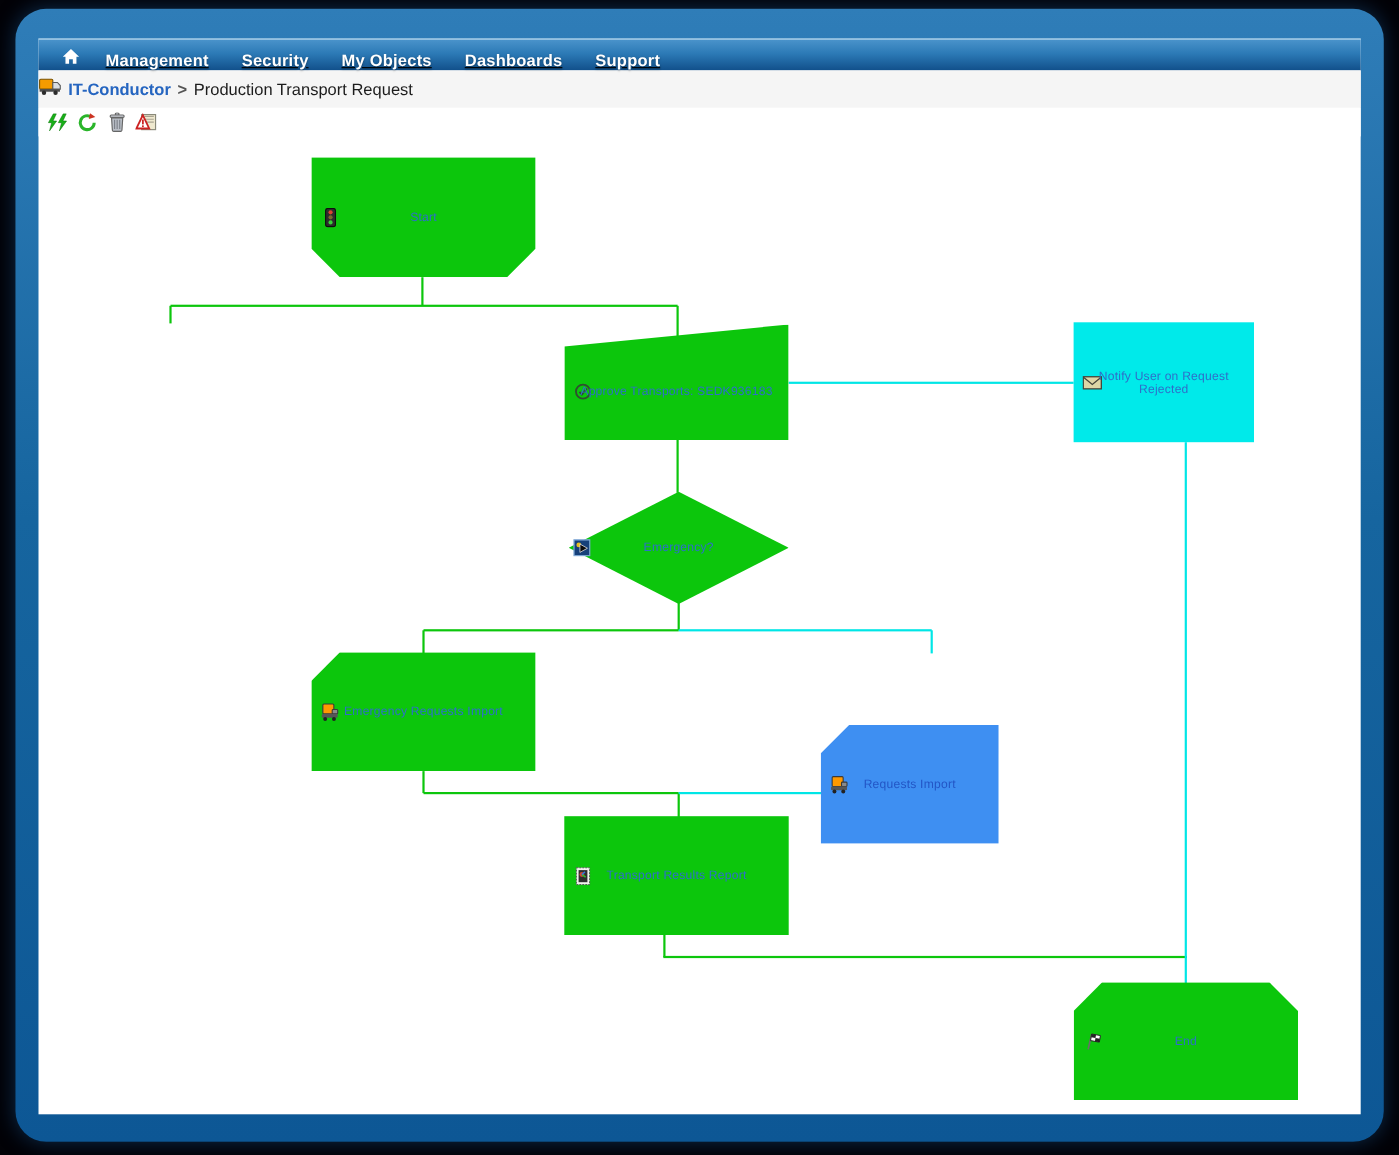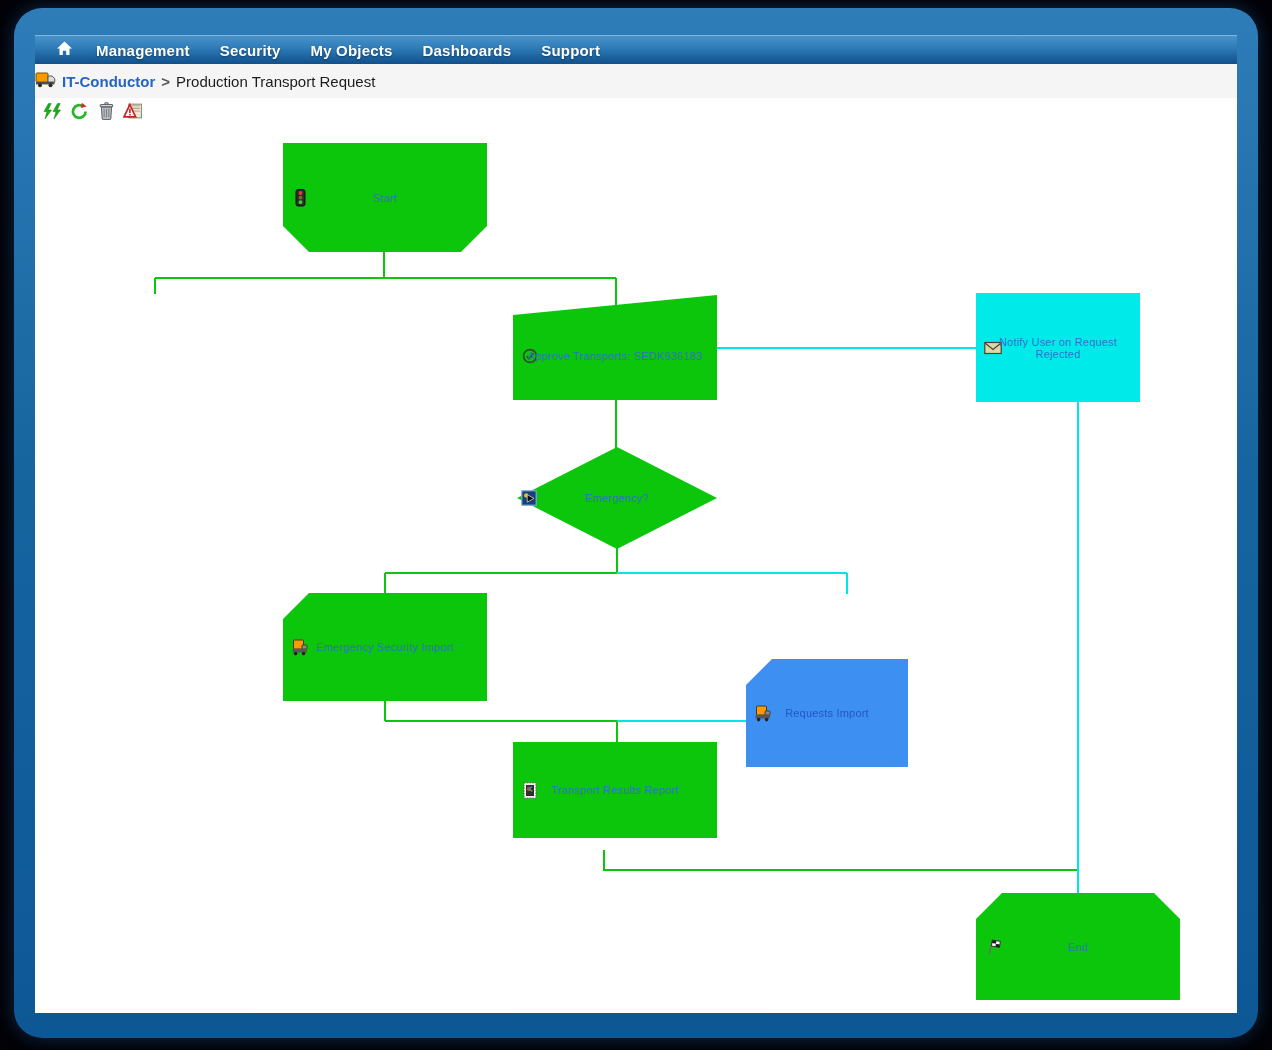--- a/index.html
+++ b/index.html
@@ -6,23 +6,23 @@
     font-family:"Liberation Sans",sans-serif;overflow:hidden;}
   .stage{position:relative;width:1272px;height:1050px;}
 
   
   .frame{position:absolute;left:14px;top:8px;width:1244px;height:1030px;
     border-radius:28px;background:linear-gradient(180deg,#2f7db8 0%,#16659f 45%,#0d5795 100%);
     box-shadow:0 0 18px rgba(20,70,120,.6);}
   .app{position:absolute;left:35px;top:35px;width:1202px;height:978px;background:#fff;}
 
   
-  .nav{height:28px;display:flex;align-items:center;padding-left:12px;
+  .nav{height:28px;display:flex;align-items:flex-end;padding-left:12px;
     background:linear-gradient(180deg,#4a93cb 0%,#2c7ab6 45%,#11508b 100%);
-    border-top:1px solid #7db5dc;}
+    border-top:1px solid #7db5dc;text-decoration:underline;}
   .nav-home{width:34px;display:flex;align-items:center;justify-content:center;cursor:pointer;}
   .nav-item{color:#fff;font-weight:bold;font-size:15px;padding:0 15px;cursor:pointer;
     text-shadow:0 1px 2px rgba(0,0,0,.4);letter-spacing:.2px;}
 
   
   .crumb{height:34px;background:#f5f5f5;display:flex;align-items:center;gap:6px;}
   .crumb-root{color:#2565c0;font-weight:bold;font-size:15px;cursor:pointer;}
   .crumb-sep{color:#555;font-weight:bold;font-size:15px;}
   .crumb-cur{color:#1c1c1c;font-weight:normal;font-size:15px;}
 
@@ -54,21 +54,21 @@
 
   
   #n-start{left:248px;top:108px;width:204px;height:109px;}
   #n-notify-start{left:18px;top:258px;width:204px;height:107px;}
   #n-approve{left:478px;top:260px;width:204px;height:105px;}
   #n-notify-rejected{left:941px;top:258px;width:164px;height:109px;}
   #n-emergency{left:482px;top:412px;width:200px;height:102px;}
   #n-emergency .nicon{left:3px;}
   #n-emergency-import{left:248px;top:558px;width:204px;height:108px;}
   #n-requests-import{left:711px;top:592px;width:162px;height:108px;margin-top:32px;}
-  #n-report{left:478px;top:707px;width:204px;height:96px;}
+  #n-report{left:478px;top:707px;width:204px;height:108px;}
   #n-end{left:941px;top:858px;width:204px;height:107px;}
 
   
   #e1{left:348px;top:217px;width:2px;height:26px;}
   #e2{left:120px;top:242px;width:461px;height:2px;}
   #e3{left:119px;top:243px;width:2px;height:16px;}
   #e4{left:580px;top:243px;width:2px;height:30px;}
   #e5{left:580px;top:365px;width:2px;height:48px;}
   #e6{left:581px;top:513px;width:2px;height:25px;}
   #e7{left:350px;top:537px;width:232px;height:2px;}
@@ -228,21 +228,21 @@
         <div class="shape f-green sh-chamfer-tl"></div>
         <span class="nicon">
           <svg width="18" height="17" viewBox="0 0 18 17">
               <rect x="2.5" y="1" width="10" height="9" rx="1" fill="#ff9900" stroke="#3a3a3a"></rect>
               <rect x="11" y="6" width="5" height="4" rx="0.8" fill="#8a8a8a" stroke="#3a3a3a"></rect>
               <rect x="1.5" y="10" width="14.5" height="3.4" rx="1" fill="#565656"></rect>
               <circle cx="4.6" cy="14.6" r="1.8" fill="#222"></circle>
               <circle cx="12.6" cy="14.6" r="1.8" fill="#222"></circle>
             </svg>
         </span>
-        <span class="nlabel">Emergency Security Import</span>
+        <span class="nlabel">Emergency Requests Import</span>
       </div>
 
       <div id="n-requests-import" class="node node-blue">
         <div class="shape f-blue sh-chamfer-tl"></div>
         <span class="nicon">
           <svg width="18" height="17" viewBox="0 0 18 17">
               <rect x="2.5" y="1" width="10" height="9" rx="1" fill="#ff9900" stroke="#3a3a3a"></rect>
               <rect x="11" y="6" width="5" height="4" rx="0.8" fill="#8a8a8a" stroke="#3a3a3a"></rect>
               <rect x="1.5" y="10" width="14.5" height="3.4" rx="1" fill="#565656"></rect>
               <circle cx="4.6" cy="14.6" r="1.8" fill="#222"></circle>

